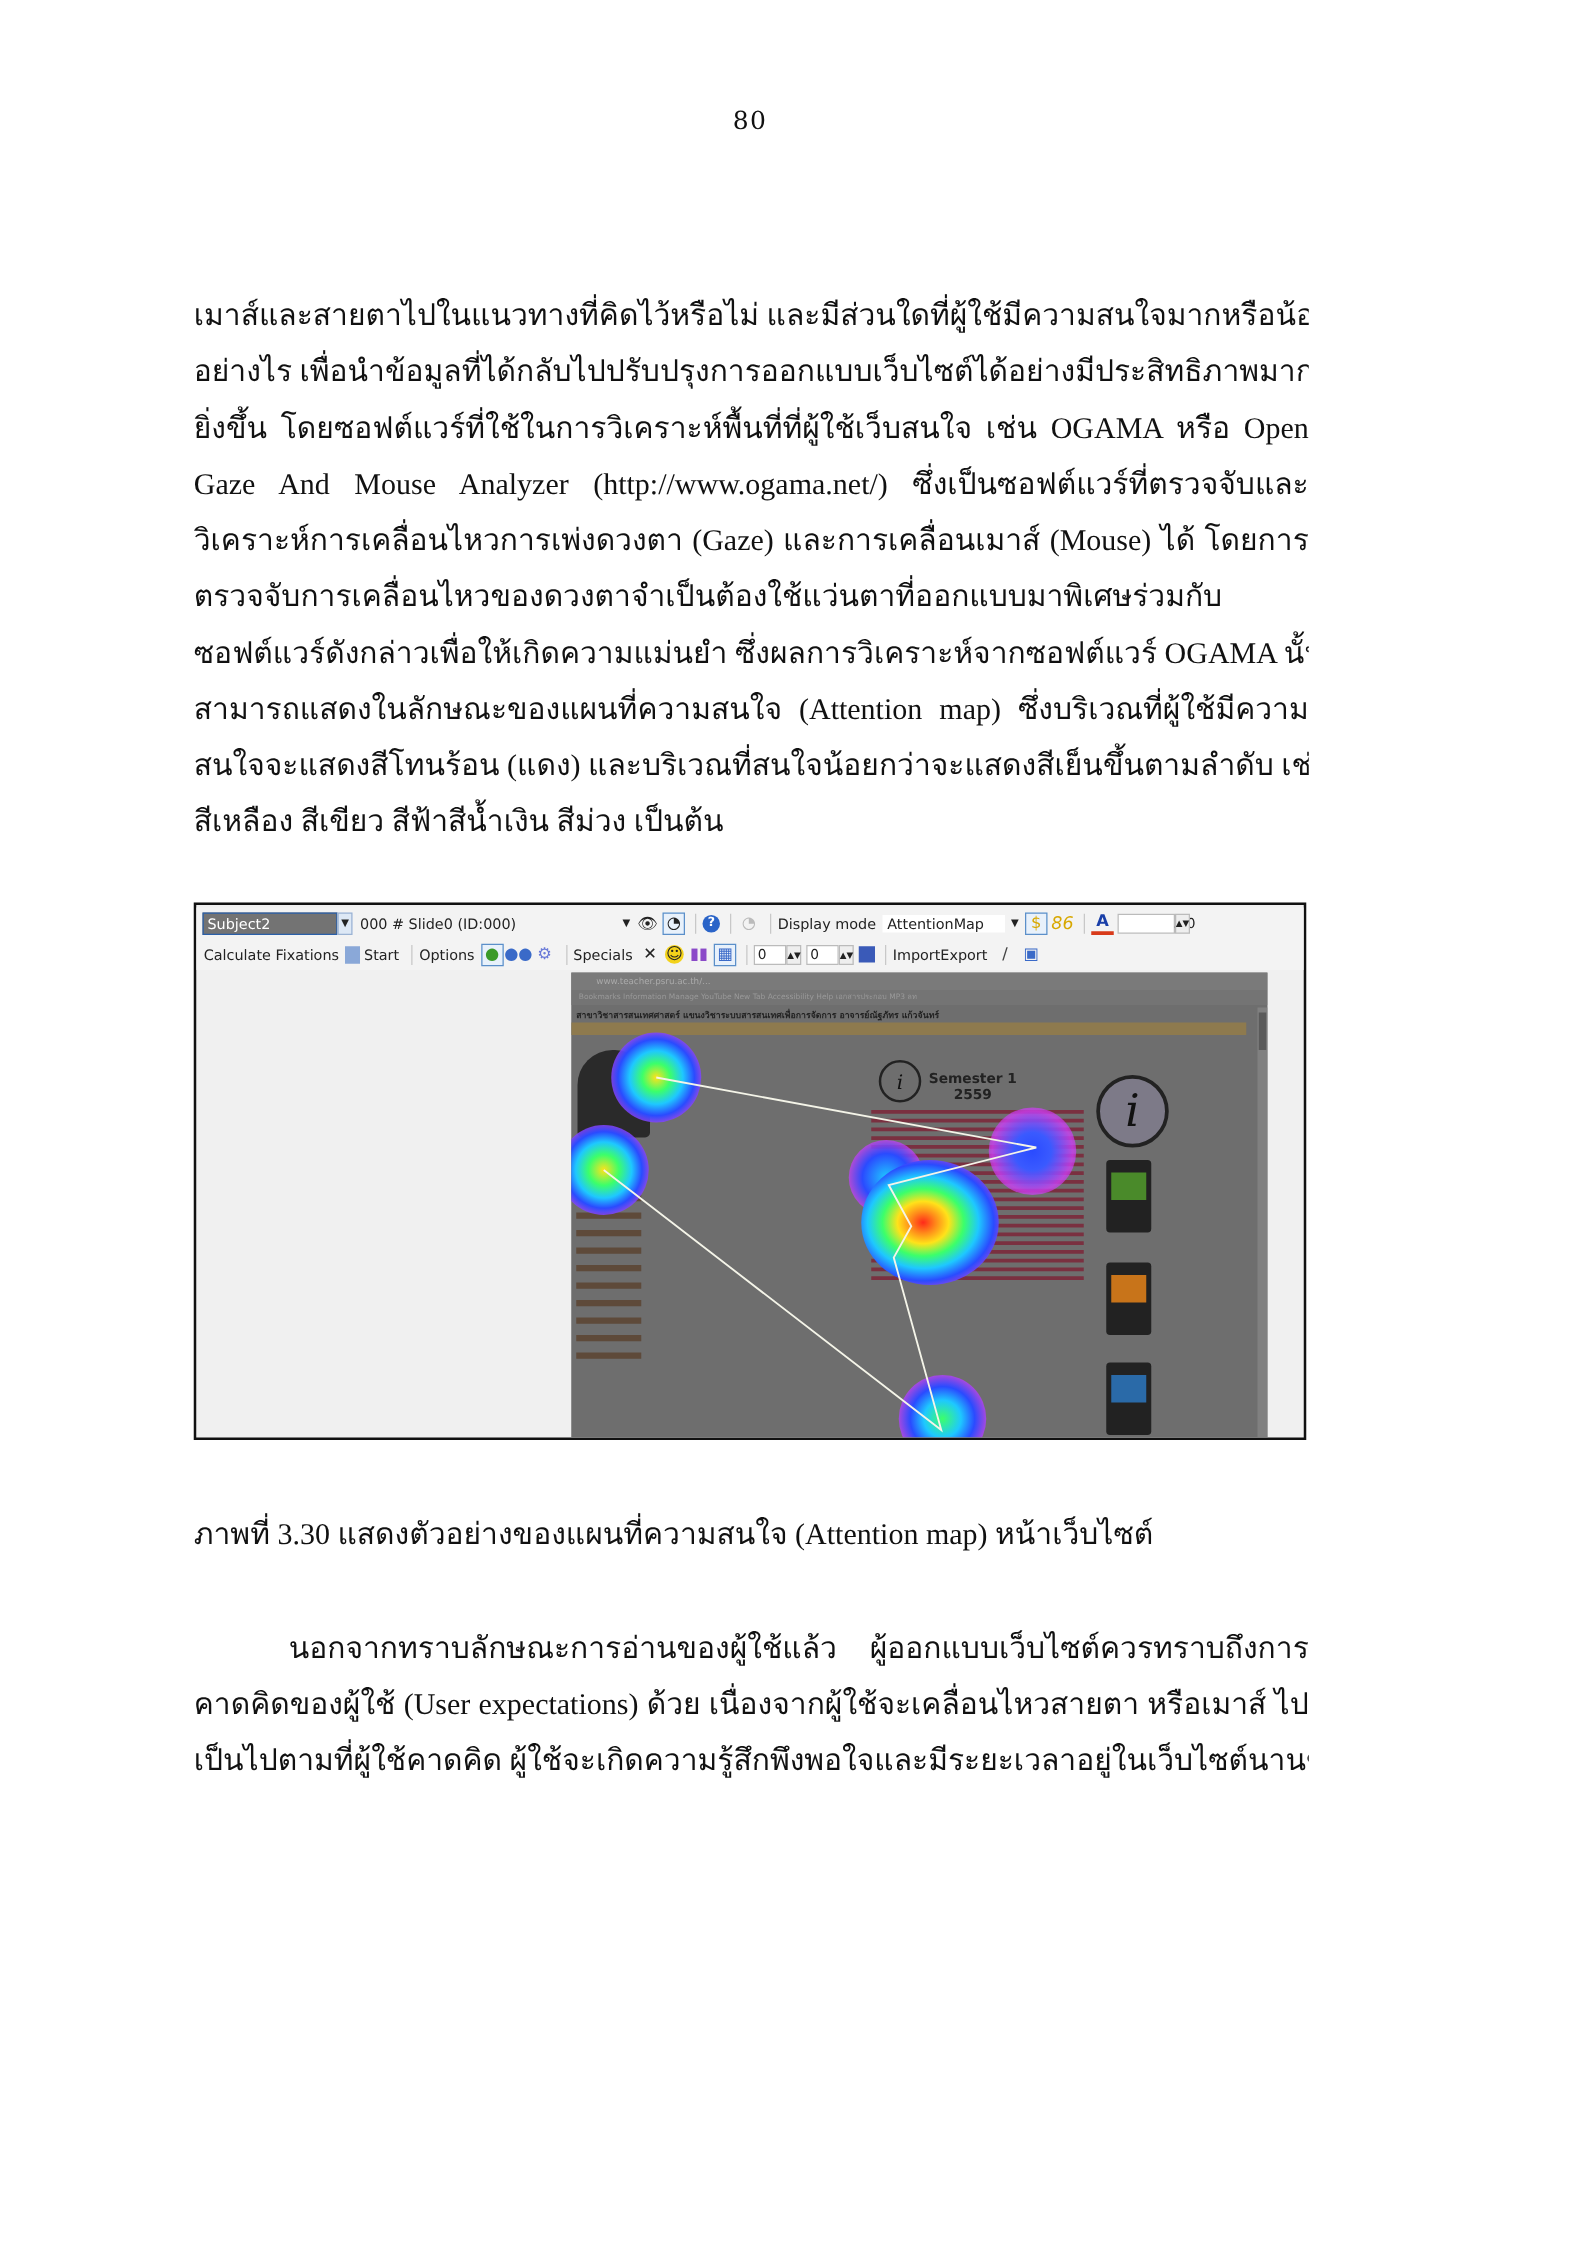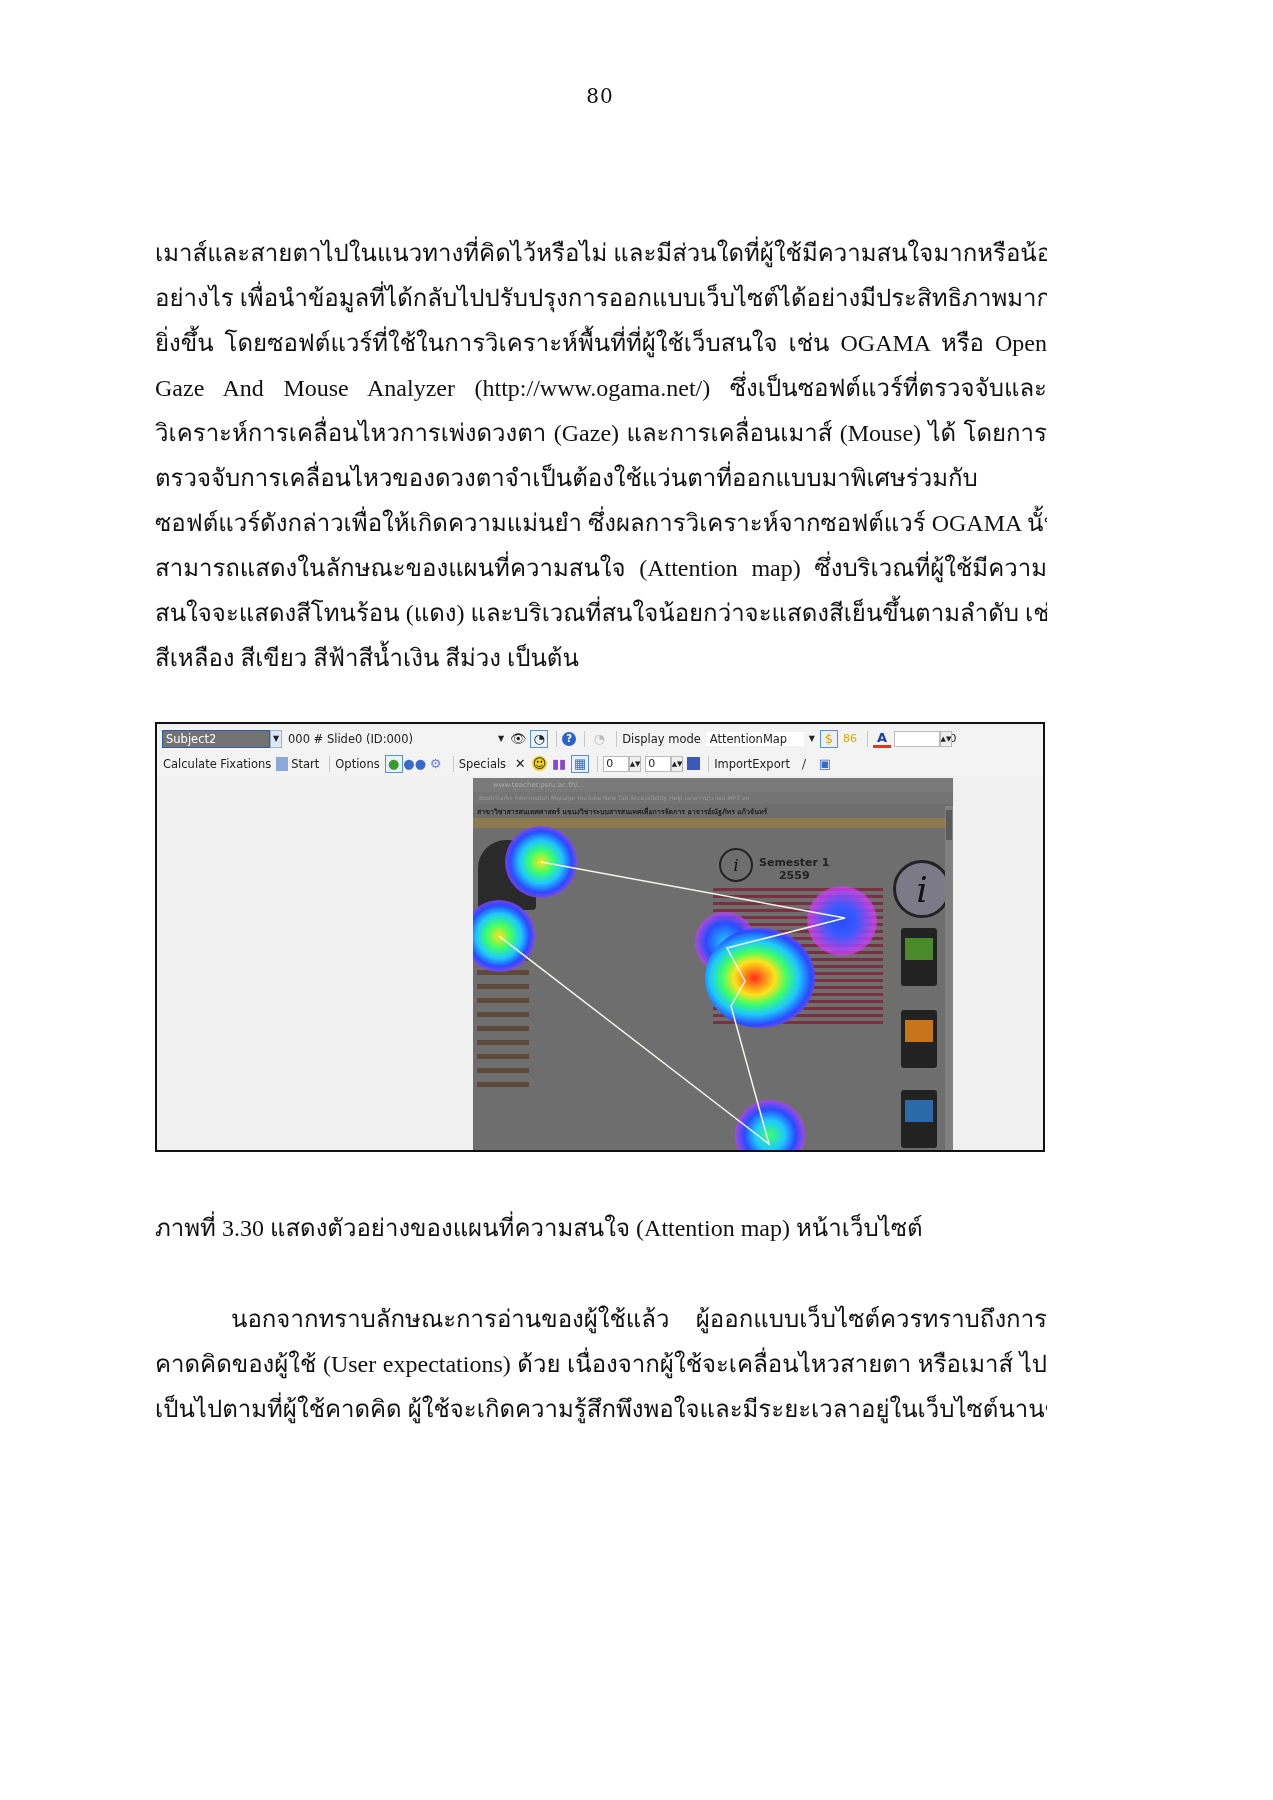--- a/index.html
+++ b/index.html
@@ -38,21 +38,21 @@
     .icon { display: inline-flex; width: 18px; height: 18px; align-items: center; justify-content: center;
             font-size: 13px; margin-right: 3px; box-sizing: border-box; }
     .icon.boxed { border: 1px solid #5b8fc9; background: #e8f1fb; }
     .spin { width: 26px; height: 16px; background: #fff; border: 1px solid #bbb; font-size: 11px; padding-left: 2px;
             box-sizing: border-box; line-height: 14px; }
     .spin-btn { width: 12px; height: 16px; border: 1px solid #bbb; background: #eee; font-size: 7px; box-sizing: border-box;
                 display: inline-flex; align-items: center; justify-content: center; margin-right: 4px; }
     .display-select { background: #fff; padding: 0 4px; min-width: 90px; }
 
     
-    .capture { position: absolute; left: 316px; top: 54px; width: 480px; height: 372px; background: #6e6e6e; overflow: hidden; }
+    .capture { position: absolute; left: 300px; top: 54px; width: 557px; height: 372px; background: #6e6e6e; overflow: hidden; }
     .cap-addr { position: absolute; left: 0; top: 0; right: 0; height: 14px; background: #7a7a7a; font-size: 7px; color: #aaa;
                 font-family: "DejaVu Sans", sans-serif; padding-left: 20px; line-height: 14px; }
     .cap-bookmarks { position: absolute; left: 0; top: 14px; right: 0; height: 12px; background: #747474; font-size: 6px; color: #999;
                      font-family: "DejaVu Sans", sans-serif; padding-left: 6px; line-height: 12px; }
     .cap-title { position: absolute; left: 4px; top: 28px; font-size: 7px; font-weight: bold; color: #222;
                  font-family: "DejaVu Sans", sans-serif; }
     .cap-banner { position: absolute; left: 0; top: 40px; width: 540px; height: 10px; background: #8e7a4e; }
     .cap-photo { position: absolute; left: 5px; top: 62px; width: 58px; height: 70px; background: #2a2a2a; border-radius: 28px 28px 4px 4px; }
     .cap-left-list { position: absolute; left: 4px; top: 150px; width: 60px; }
     .cap-left-list div { height: 5px; background: #5e4a3a; margin-bottom: 9px; width: 52px; }
@@ -102,21 +102,21 @@
     <span class="icon boxed">◔</span>
     <span class="sep"></span>
     <span class="icon" style="background:#2a64c8;color:#fff;border-radius:50%;width:14px;height:14px;font-size:10px;font-weight:bold;">?</span>
     <span class="sep"></span>
     <span class="icon" style="color:#bbb;">◔</span>
     <span class="sep"></span>
     <span class="tb-item">Display mode</span>
     <span class="tb-item display-select">AttentionMap</span>
     <span class="tb-item" style="font-size:8px;">▼</span>
     <span class="icon boxed" style="color:#d8a800;">$</span>
-    <span class="icon" style="color:#d8a800;font-size:11px;">86</span>
+    <span class="icon" style="color:#d8a800;font-size:14px;font-style:italic;">86</span>
     <span class="sep"></span>
     <span class="icon" style="color:#1a3fa8;font-weight:bold;border-bottom:3px solid #d83a1a;">A</span>
     <span class="spin" style="width:34px;padding-left:44px;">5.0</span>
     <span class="spin-btn">▲▼</span>
   </div>
 
   <div class="toolbar tb2">
     <span class="tb-item" style="margin-left:6px;">Calculate Fixations</span>
     <span class="icon" style="background:#8aa8d8;width:12px;height:14px;"></span>
     <span class="tb-item">Start</span>

